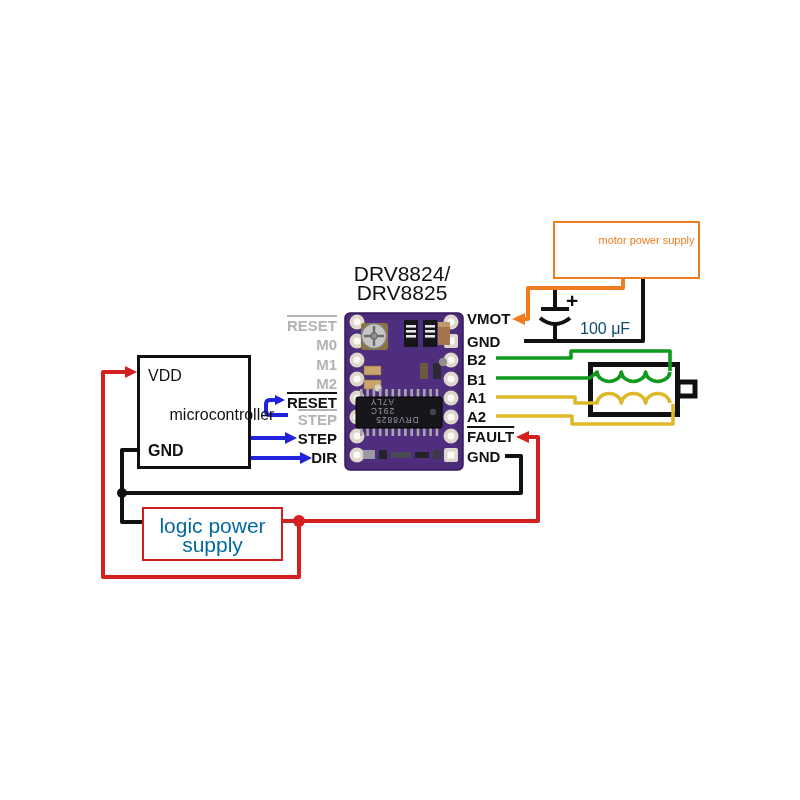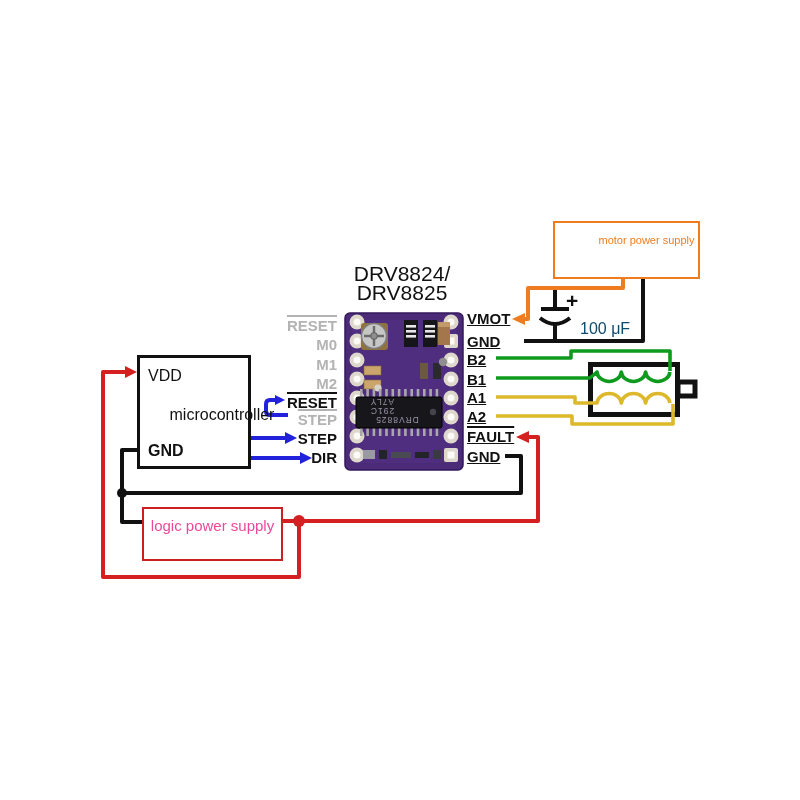--- a/index.html
+++ b/index.html
@@ -4,31 +4,31 @@
 <style>
   html,body{margin:0;padding:0;background:#fff;}
   #canvas{position:relative;width:800px;height:800px;background:#fff;overflow:hidden;
           font-family:"Liberation Sans", sans-serif;}
   #wires{position:absolute;left:0;top:0;}
   .lbl{position:absolute;white-space:nowrap;}
   .pin{font-size:15px;font-weight:700;color:#111;line-height:17px;}
   .pin.muted{color:#b3b3b3;}
   .ovl{text-decoration:overline;text-decoration-thickness:2px;}
   .lpin{left:217px;width:120px;text-align:right;}
-  .rpin{left:467px;text-align:right;text-decoration:underline;}
+  .rpin{left:467px;text-align:right;}
   .title{left:312px;top:264px;width:180px;text-align:center;font-size:21px;line-height:19px;color:#111;}
   .box{position:absolute;box-sizing:border-box;background:#fff;text-align:center;}
   #mcu-box{left:137px;top:355px;width:114px;height:114px;border:3px solid #111;}
   #mcu-box .vdd{position:absolute;left:8px;top:9px;font-size:16px;font-weight:400;color:#111;}
   #mcu-box .gnd{position:absolute;left:8px;top:84px;font-size:16px;font-weight:700;color:#111;}
   #mcu-box .name{position:absolute;left:0;width:100%;top:48px;font-size:16px;color:#111;text-align:center;padding-left:28px;}
   #motor-supply-box{left:553px;top:221px;width:147px;height:58px;border:2px solid #ef7d1f;color:#ef7d1f;
       font-size:11px;line-height:20px;padding-top:7px;padding-left:40px;}
-  #logic-supply-box{left:142px;top:507px;width:141px;height:54px;border:2px solid #cc2020;color:#ec4899;
-      font-size:15px;line-height:19px;padding-top:7px;}
+  #logic-supply-box{left:142px;top:507px;width:141px;height:54px;border:2px solid #cc2020;color:#0369a1;
+      font-size:21px;line-height:19px;padding-top:7px;}
   .capval{left:580px;top:320px;font-size:16px;color:#0c4a6e;text-align:right;}
   .capplus{left:566px;top:289px;font-size:21px;font-weight:700;color:#111;}
 </style>
 </head>
 <body>
 
 <div id="canvas">
 
   <svg id="wires" width="800" height="800" viewBox="0 0 800 800">
 

